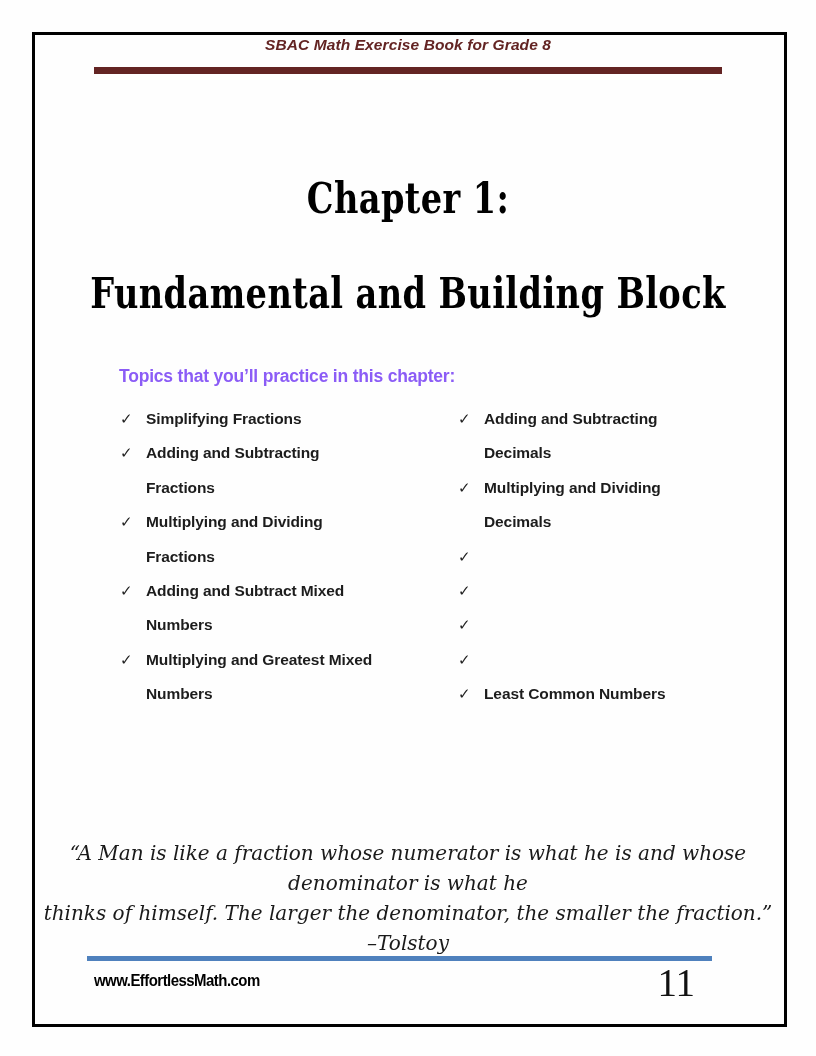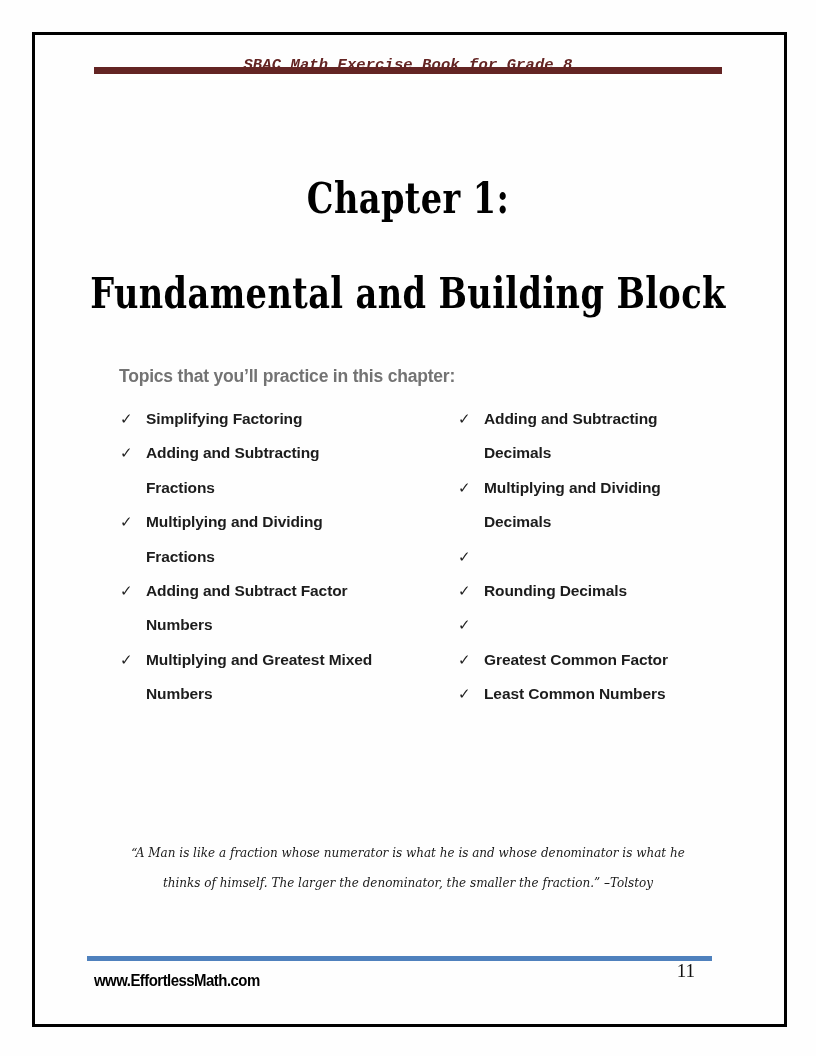--- a/index.html
+++ b/index.html
@@ -12,23 +12,23 @@
     font-family: "Liberation Sans", sans-serif;
   }
   .frame {
     position: absolute;
     left: 32px; top: 32px;
     width: 749px; height: 989px;
     border: 3px solid #000000;
   }
   .header-title {
     position: absolute;
-    top: 56px; left: 0; right: 0;
+    top: 36px; left: 0; right: 0;
     text-align: center;
-    font-family: Liberation Mono, monospace;
+    font-family: Liberation Sans, sans-serif;
     font-weight: bold;
     font-style: italic;
     font-size: 15.5px;
     letter-spacing: 0.1px;
   }
   .header-rule {
     position: absolute;
     top: 67px; left: 94px;
     width: 628px; height: 7px;
   }
@@ -46,21 +46,21 @@
     transform-origin: center;
     letter-spacing: 0.5px;
   }
   .chapter-label { top: 150px; }
   .chapter-title { top: 245px; }
   .topics-heading {
     position: absolute;
     top: 366px; left: 119px;
     font-size: 17.5px;
     font-weight: bold;
-    color: #737373;
+    color: #8b5cf6;
     letter-spacing: -0.2px;
   }
   .columns {
     position: absolute;
     top: 402px; left: 120px; right: 60px;
     display: flex;
   }
   .col-left  { width: 338px; flex: none; }
   .col-right { flex: 1; }
   .columns ul {
@@ -83,21 +83,21 @@
     font-size: 15px;
     color: #222222;
   }
   .topic-text { white-space: pre-line; }
   .quote {
     position: absolute;
     top: 838px; left: 40px; right: 40px;
     text-align: center;
     font-family: "DejaVu Serif", serif;
     font-style: italic;
-    font-size: 12px;
+    font-size: 20px;
     line-height: 30px;
     color: #1a1a1a;
     white-space: pre-line;
   }
   .footer-rule {
     position: absolute;
     top: 956px; left: 87px;
     width: 625px; height: 5px;
   }
   .footer-url {
@@ -109,21 +109,21 @@
     letter-spacing: -0.6px;
     transform: scaleX(0.88);
     transform-origin: left center;
     white-space: nowrap;
   }
   .footer-page {
     position: absolute;
     top: 960px; right: 121px;
     font-family: "Liberation Serif", serif;
     font-weight: 400;
-    font-size: 19px;
+    font-size: 39px;
     color: #111111;
   }
 </style>
 </head>
 <body>
 
 <div class="page">
   <div class="frame"></div>
 
   <div class="header-title" style="color: rgb(99, 36, 35);">SBAC Math Exercise Book for Grade 8</div>
@@ -131,35 +131,35 @@
 
   <h1 class="chapter-label">Chapter 1:</h1>
   <h1 class="chapter-title">Fundamental and Building Block</h1>
 
   <div class="topics-heading">Topics that you’ll practice in this chapter:</div>
 
   <div class="columns">
     <ul class="col-left">
         <li class="topic-item">
           <span class="check">✓</span>
-          <span class="topic-text">Simplifying Factoring</span>
+          <span class="topic-text">Simplifying Fractions</span>
         </li>
         <li class="topic-item">
           <span class="check">✓</span>
           <span class="topic-text">Adding and Subtracting
 Fractions</span>
         </li>
         <li class="topic-item">
           <span class="check">✓</span>
           <span class="topic-text">Multiplying and Dividing
 Fractions</span>
         </li>
         <li class="topic-item">
           <span class="check">✓</span>
-          <span class="topic-text">Adding and Subtract Factor
+          <span class="topic-text">Adding and Subtract Mixed
 Numbers</span>
         </li>
         <li class="topic-item">
           <span class="check">✓</span>
           <span class="topic-text">Multiplying and Greatest Mixed
 Numbers</span>
         </li>
       </ul>
     <ul class="col-right">
         <li class="topic-item">
@@ -170,28 +170,26 @@
         <li class="topic-item">
           <span class="check">✓</span>
           <span class="topic-text">Multiplying and Dividing
 Decimals</span>
         </li>
         <li class="topic-item">
           <span class="check">✓</span>
         </li>
         <li class="topic-item">
           <span class="check">✓</span>
-          <span class="topic-text">Rounding Decimals</span>
-        </li>
-        <li class="topic-item">
-          <span class="check">✓</span>
-        </li>
-        <li class="topic-item">
-          <span class="check">✓</span>
-          <span class="topic-text">Greatest Common Factor</span>
+        </li>
+        <li class="topic-item">
+          <span class="check">✓</span>
+        </li>
+        <li class="topic-item">
+          <span class="check">✓</span>
         </li>
         <li class="topic-item">
           <span class="check">✓</span>
           <span class="topic-text">Least Common Numbers</span>
         </li>
       </ul>
   </div>
 
   <div class="quote">“A Man is like a fraction whose numerator is what he is and whose denominator is what he
 thinks of himself. The larger the denominator, the smaller the fraction.” –Tolstoy</div>

